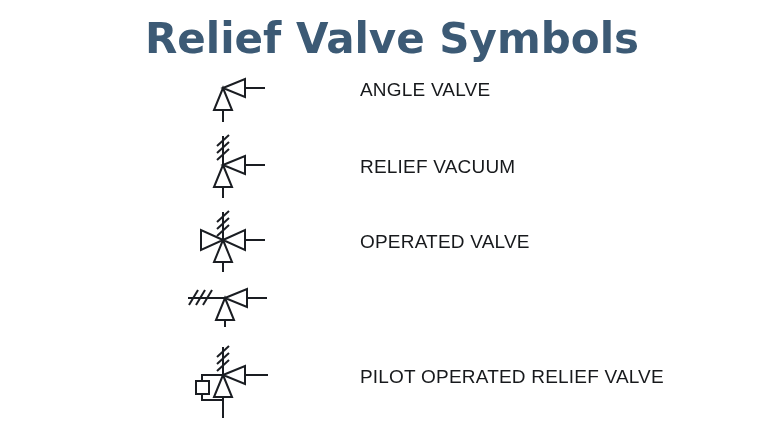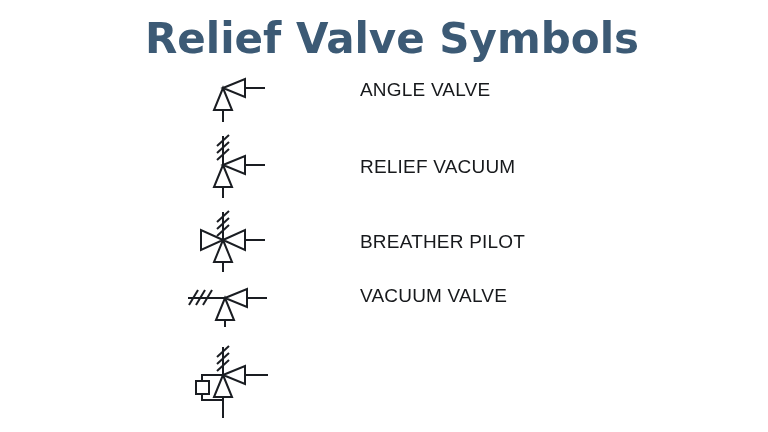--- a/index.html
+++ b/index.html
@@ -78,44 +78,44 @@
       <line x1="22" y1="14" x2="34" y2="3"></line>
       <line x1="22" y1="21" x2="34" y2="10"></line>
       <line x1="22" y1="28" x2="34" y2="17"></line>
       <line x1="50" y1="32" x2="70" y2="32"></line>
       <line x1="28" y1="54" x2="28" y2="64"></line>
       <polygon points="28,32 6,22 6,42"></polygon>
       <polygon points="28,32 50,22 50,42"></polygon>
       <polygon points="28,32 19,54 37,54"></polygon>
     </svg>
   </div>
-  <div class="lbl lbl3">BREATHER PILOT</div>
+  <div class="lbl lbl3">OPERATED VALVE</div>
 
   <div class="sym sym4">
     <svg width="85" height="52" viewBox="0 0 85 52">
       <line x1="40" y1="22" x2="3" y2="22"></line>
       <line x1="4" y1="29" x2="13" y2="14"></line>
       <line x1="11" y1="29" x2="20" y2="14"></line>
       <line x1="18" y1="29" x2="27" y2="14"></line>
       <line x1="62" y1="22" x2="82" y2="22"></line>
       <line x1="40" y1="44" x2="40" y2="51"></line>
       <polygon points="40,22 62,13 62,31"></polygon>
       <polygon points="40,22 31,44 49,44"></polygon>
     </svg>
   </div>
-  <div class="lbl lbl4">VACUUM VALVE</div>
 
   <div class="sym sym5">
     <svg width="78" height="80" viewBox="0 0 78 80">
       <line x1="31" y1="35" x2="31" y2="7"></line>
       <line x1="25" y1="17" x2="37" y2="6"></line>
       <line x1="25" y1="24" x2="37" y2="13"></line>
       <line x1="25" y1="31" x2="37" y2="20"></line>
       <line x1="53" y1="35" x2="76" y2="35"></line>
       <line x1="31" y1="57" x2="31" y2="78"></line>
       <polyline points="31,35 10,35 10,60 31,60"></polyline>
       <rect x="4" y="41" width="13" height="13"></rect>
       <polygon points="31,35 53,26 53,44"></polygon>
       <polygon points="31,35 22,57 40,57"></polygon>
     </svg>
   </div>
+  <div class="lbl lbl5">PILOT OPERATED RELIEF VALVE</div>
 
 </div>
 
 </body></html>

